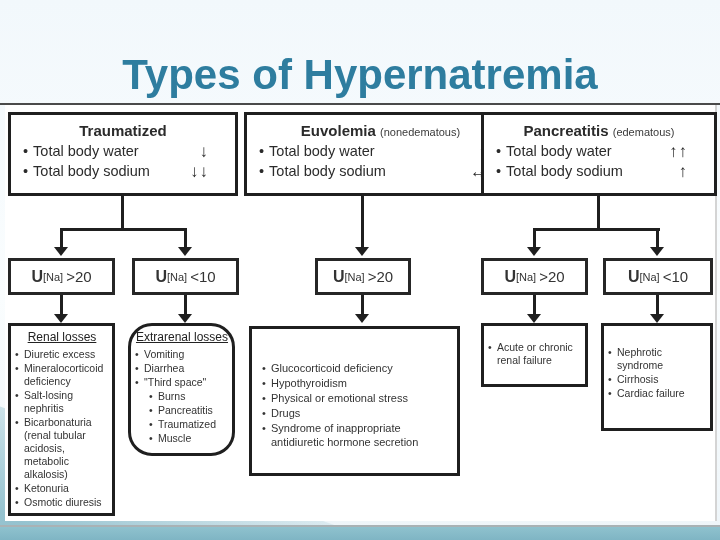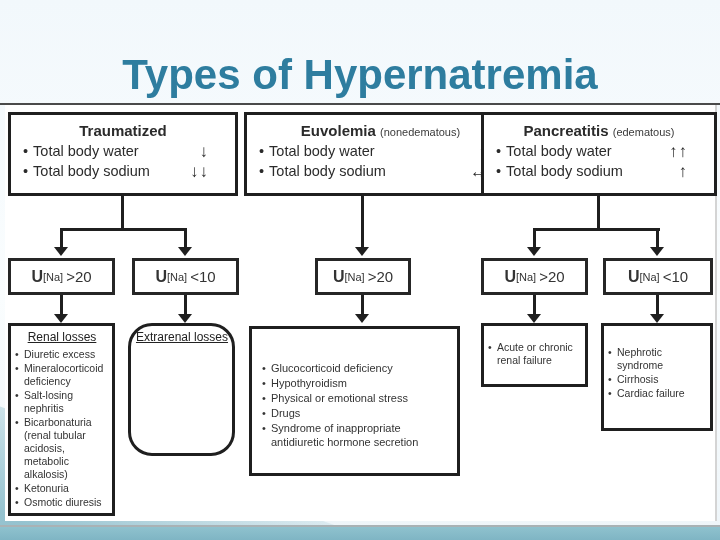--- a/index.html
+++ b/index.html
@@ -179,20 +179,29 @@
       <li>Mineralocorticoid deficiency</li>
       <li>Salt-losing nephritis</li>
       <li>Bicarbonaturia (renal tubular acidosis, metabolic alkalosis)</li>
       <li>Ketonuria</li>
       <li>Osmotic diuresis</li>
     </ul>
   </div>
 
   <div class="cbox" style="left:128px;top:323px;width:107px;height:133px;border-radius:24px;">
     <div class="c-head">Extrarenal losses</div>
+    <ul>
+      <li>Vomiting</li>
+      <li>Diarrhea</li>
+      <li>"Third space"</li>
+      <li class="sub">Burns</li>
+      <li class="sub">Pancreatitis</li>
+      <li class="sub">Traumatized</li>
+      <li class="sub">Muscle</li>
+    </ul>
   </div>
 
   <div class="cbox wide" style="left:249px;top:326px;width:211px;height:150px;padding-top:32px;">
     <ul>
       <li>Glucocorticoid deficiency</li>
       <li>Hypothyroidism</li>
       <li>Physical or emotional stress</li>
       <li>Drugs</li>
       <li>Syndrome of inappropriate antidiuretic hormone secretion</li>
     </ul>

